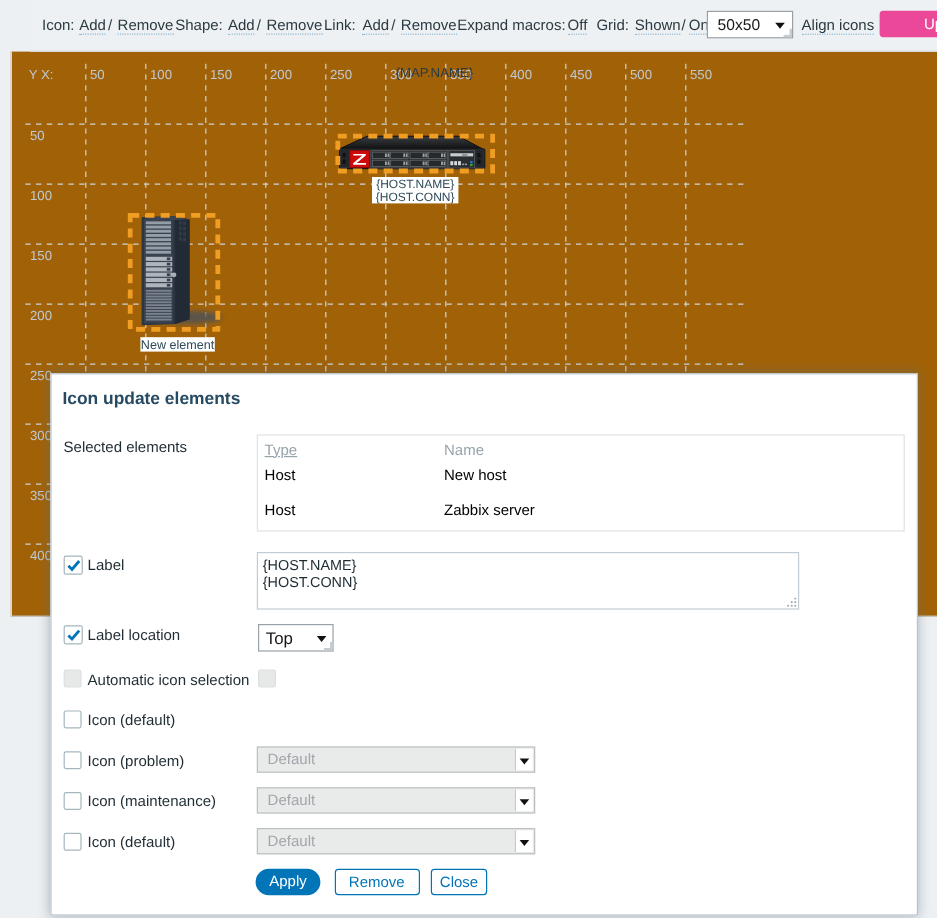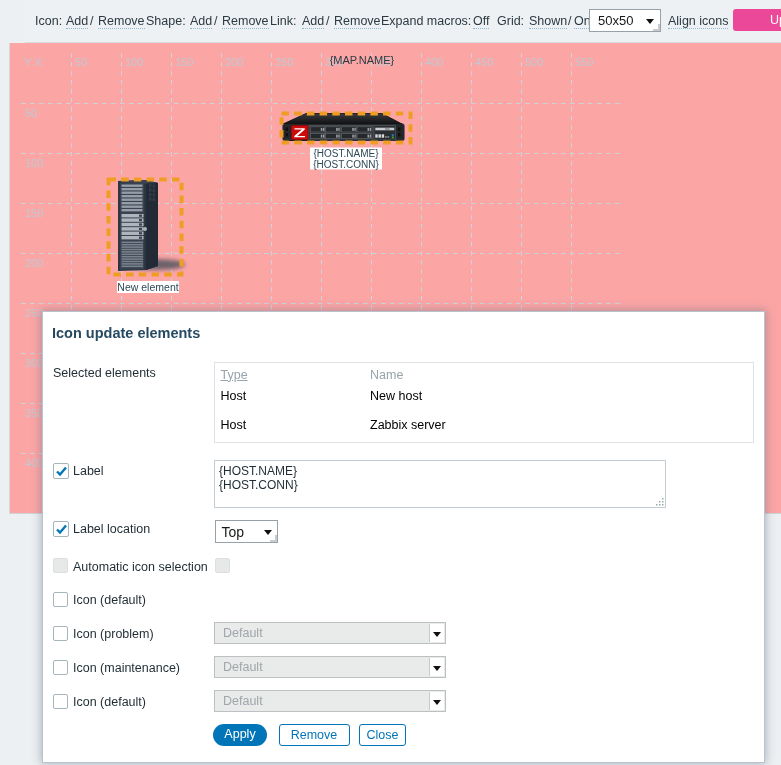--- a/index.html
+++ b/index.html
@@ -9,21 +9,21 @@
 .lnk { color:#0275b8; border-bottom:1px dotted #8db8d4; cursor:pointer; }
 
 #topbar { position:absolute; left:0; top:0; width:781px; height:43px; background:#eef1f3; border-bottom:1px solid #d7dde0; z-index:5;margin-left:25px; }
 #topbar .t { position:absolute; top:14px; font-size:12.5px; color:#2b3a42; white-space:nowrap; }
 #tbsel { position:absolute; left:564px; top:9px; width:72px; height:23px; background:#fff; border:1px solid #98a1a7; font-size:13px; color:#16181a; }
 #tbsel .txt { position:absolute; left:8px; top:3px; }
 .selarrow { position:absolute; right:6px; top:9px; width:0; height:0; border-left:4.5px solid transparent; border-right:4.5px solid transparent; border-top:5px solid #111; }
 .selcorner { position:absolute; right:0; bottom:0; width:7px; height:7px; border-right:2px solid #c6ccd0; border-bottom:2px solid #c6ccd0; }
 #updbtn { position:absolute; left:708px; top:9px; width:71px; height:22px; background:#ec4899; border-radius:3px; color:#fff; font-size:12.5px; text-align:center; line-height:22px;padding-left:37px; }
 
-#mapbox { position:absolute; left:9px; top:43px; width:772px; height:471px; background:#fca5a5; border-left:1px solid #d6dadd; border-bottom:1px solid #ced4d8; }
+#mapbox { position:absolute; left:9px; top:43px; width:772px; height:471px; background:#a16207; border-left:1px solid #d6dadd; border-bottom:1px solid #ced4d8; }
 #canvas { position:absolute; left:11px; top:10px; }
 
 #dialog { position:absolute; left:42px; top:311px; width:723px; height:452px; background:#fff; border:1px solid #b9c3cb; box-shadow:0 0 9px 1px rgba(90,110,130,.45); z-index:10; }
 #dialog .lbl { position:absolute; font-size:12.5px; color:#1f2c33; white-space:nowrap; }
 #dtitle { position:absolute; left:9px; top:12.5px; font-size:14.5px; font-weight:bold; color:#274a63; }
 #seltable { position:absolute; left:171px; top:50px; width:540px; height:81px; border:1px solid #dde3e7; font-size:12.5px; }
 #seltable .hd { color:#97a4ab; }
 #seltable span { position:absolute; white-space:nowrap; }
 .cb { position:absolute; width:15.5px; height:15.5px; border:1px solid #a5b6bd; border-radius:2px; background:#fff; }
 .cb svg { position:absolute; left:0; top:0; }

